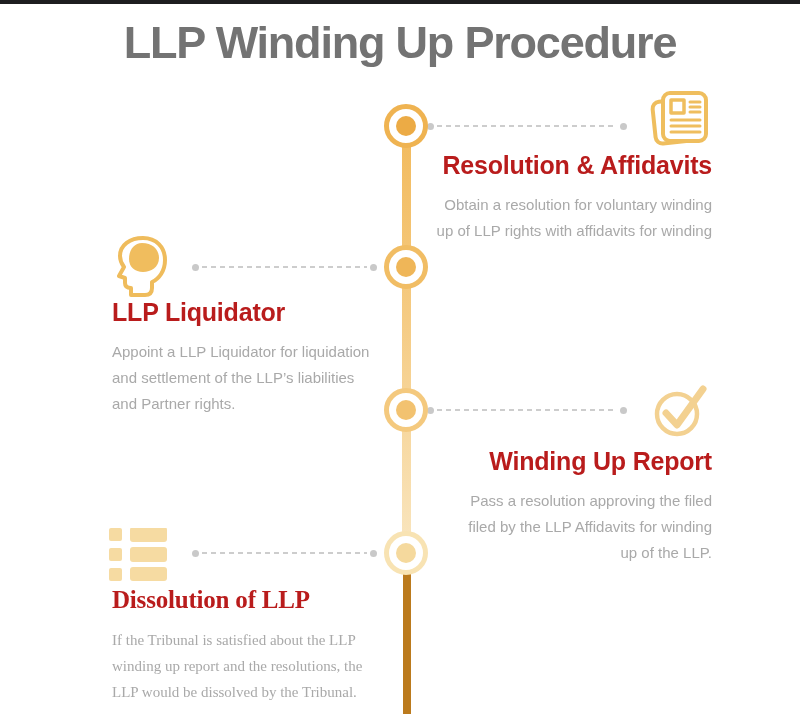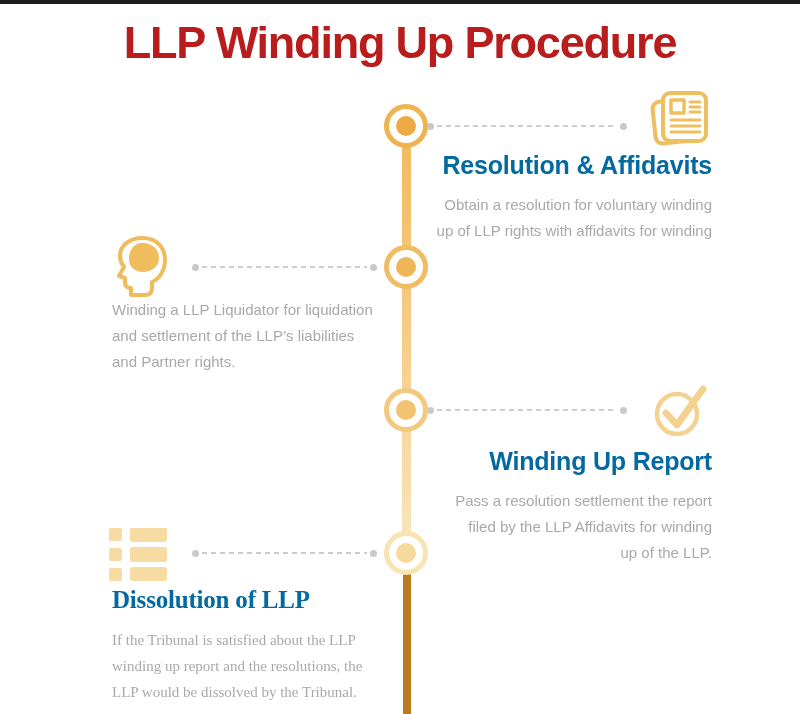--- a/index.html
+++ b/index.html
@@ -3,21 +3,21 @@
 <meta charset="utf-8">
 <style>
   html,body{margin:0;padding:0;background:#ffffff;}
   .canvas{
     position:relative;width:800px;height:714px;overflow:hidden;background:#ffffff;
     font-family:"Liberation Sans","DejaVu Sans",sans-serif;
   }
   .topbar{position:absolute;left:0;top:0;width:800px;height:4px;background:#1d1d1f;}
   .title{
     position:absolute;top:14px;left:0;right:0;margin:0;text-align:center;
-    font-size:45px;line-height:58px;font-weight:700;color:#b91c1c;letter-spacing:-1.2px;
+    font-size:45px;line-height:58px;font-weight:700;color:#737373;letter-spacing:-1.2px;
   }
   
   .line-grad{position:absolute;left:402px;top:126px;width:9px;height:427px;
     background:linear-gradient(180deg,#f2ba5c 0%,#f5cb83 45%,#f9e6c0 100%);}
   .line-dark{position:absolute;left:403px;top:553px;width:8px;height:161px;background:#bb7a1d;}
   .node{position:absolute;width:44px;height:44px;box-sizing:border-box;border-radius:50%;
     background:#ffffff;border:5px solid #efb351;}
   .node .dot{position:absolute;inset:0;margin:auto;width:20px;height:20px;border-radius:50%;}
   .n1{left:384px;top:104px;border-color:#efb351;} .n1 .dot{background:#ecab45;}
   .n2{left:384px;top:245px;border-color:#f1bd64;} .n2 .dot{background:#efb658;}
@@ -37,21 +37,21 @@
   .icon{position:absolute;}
   .ic-news{left:650px;top:90px;}
   .ic-head{left:109px;top:235px;}
   .ic-check{left:652px;top:382px;}
   .ic-list{left:109px;top:528px;}
   
   .step{position:absolute;width:345px;}
   .step.right{right:88px;text-align:right;}
   .step.left{left:112px;text-align:left;}
   .step-title{margin:0 0 12px;font-size:25px;line-height:30px;font-weight:700;
-    color:#0369a1;letter-spacing:-0.2px;}
+    color:#b91c1c;letter-spacing:-0.2px;}
   .step-line{margin:0;font-size:15px;line-height:26px;color:#a9a9a9;}
   .s1{top:150px;} .s2{top:297px;} .s3{top:446px;} .s4{top:585px;font-family:Liberation Serif, serif;}
 </style>
 </head>
 <body>
 
 <div class="canvas">
   <div class="topbar"></div>
 
   <h1 class="title">LLP Winding Up Procedure</h1>
@@ -120,28 +120,29 @@
     </svg>
   </div>
 
   <section class="step right s1">
     <h2 class="step-title">Resolution &amp; Affidavits</h2>
     <p class="step-line">Obtain a resolution for voluntary winding</p>
     <p class="step-line">up of LLP rights with affidavits for winding</p>
   </section>
 
   <section class="step left s2">
-    <p class="step-line">Winding a LLP Liquidator for liquidation</p>
+    <h2 class="step-title">LLP Liquidator</h2>
+    <p class="step-line">Appoint a LLP Liquidator for liquidation</p>
     <p class="step-line">and settlement of the LLP’s liabilities</p>
     <p class="step-line">and Partner rights.</p>
   </section>
 
   <section class="step right s3">
     <h2 class="step-title">Winding Up Report</h2>
-    <p class="step-line">Pass a resolution settlement the report</p>
+    <p class="step-line">Pass a resolution approving the filed</p>
     <p class="step-line">filed by the LLP Affidavits for winding</p>
     <p class="step-line">up of the LLP.</p>
   </section>
 
   <section class="step left s4">
     <h2 class="step-title">Dissolution of LLP</h2>
     <p class="step-line">If the Tribunal is satisfied about the LLP</p>
     <p class="step-line">winding up report and the resolutions, the</p>
     <p class="step-line">LLP would be dissolved by the Tribunal.</p>
   </section>

